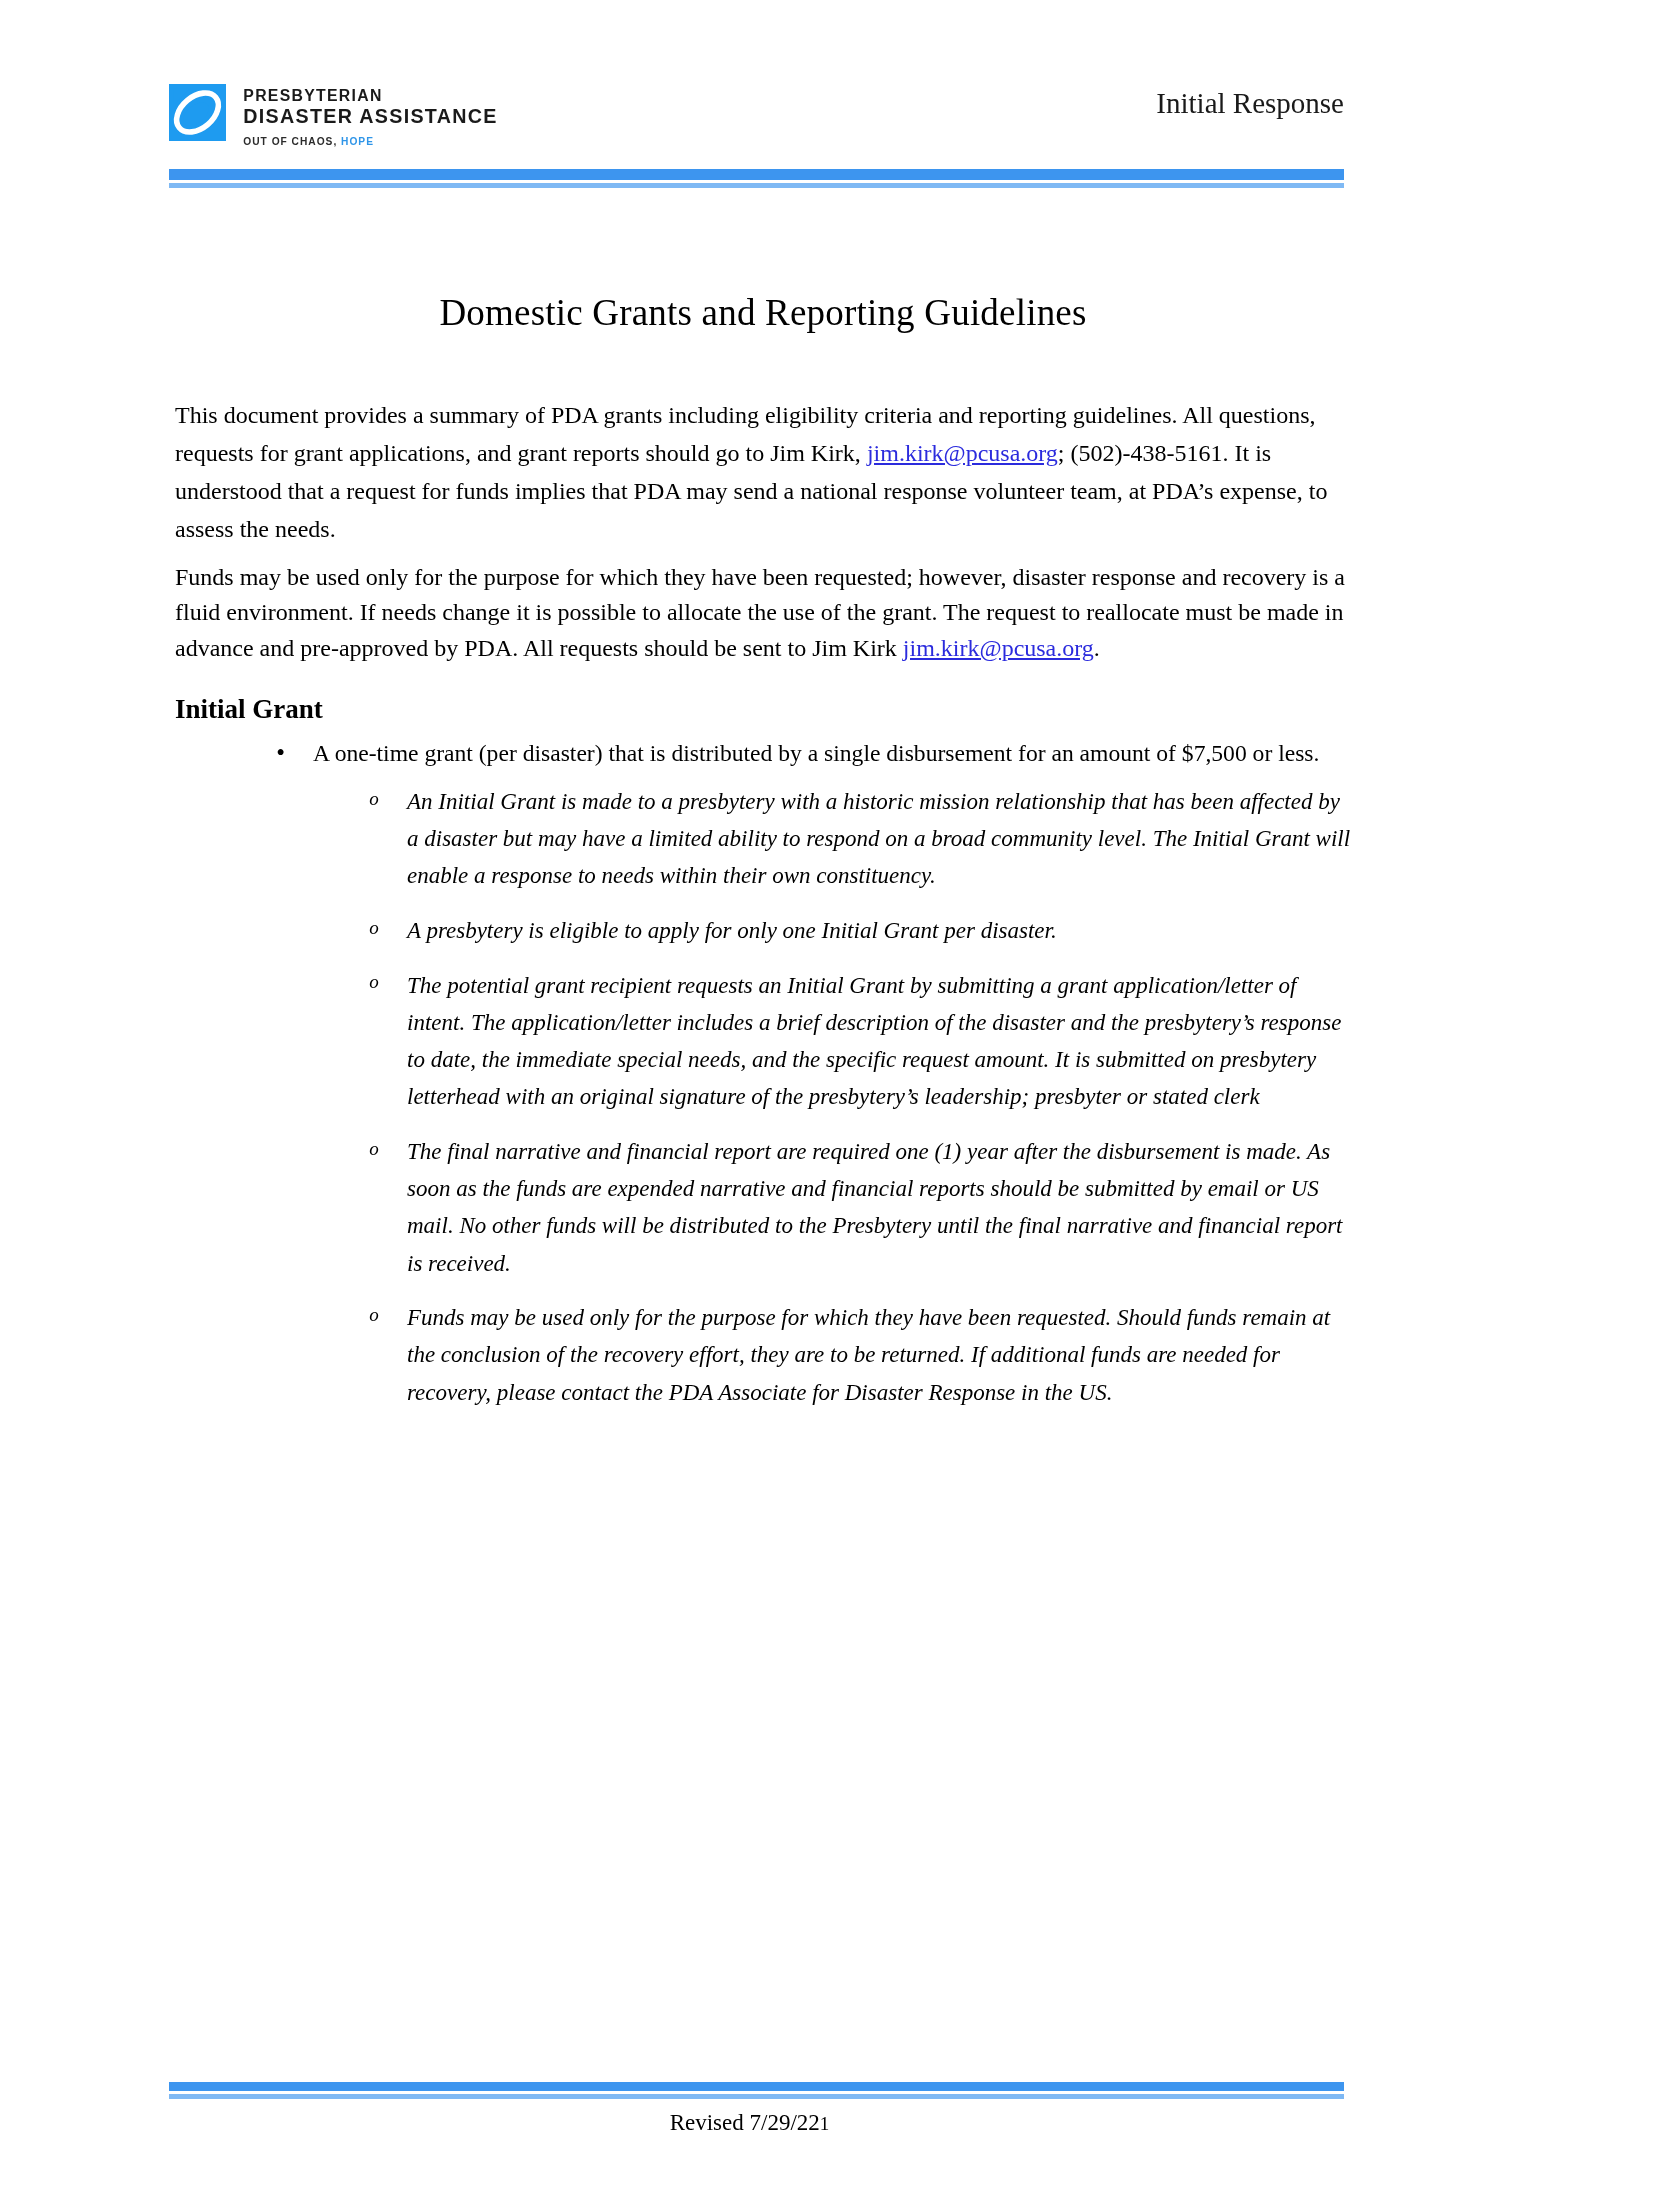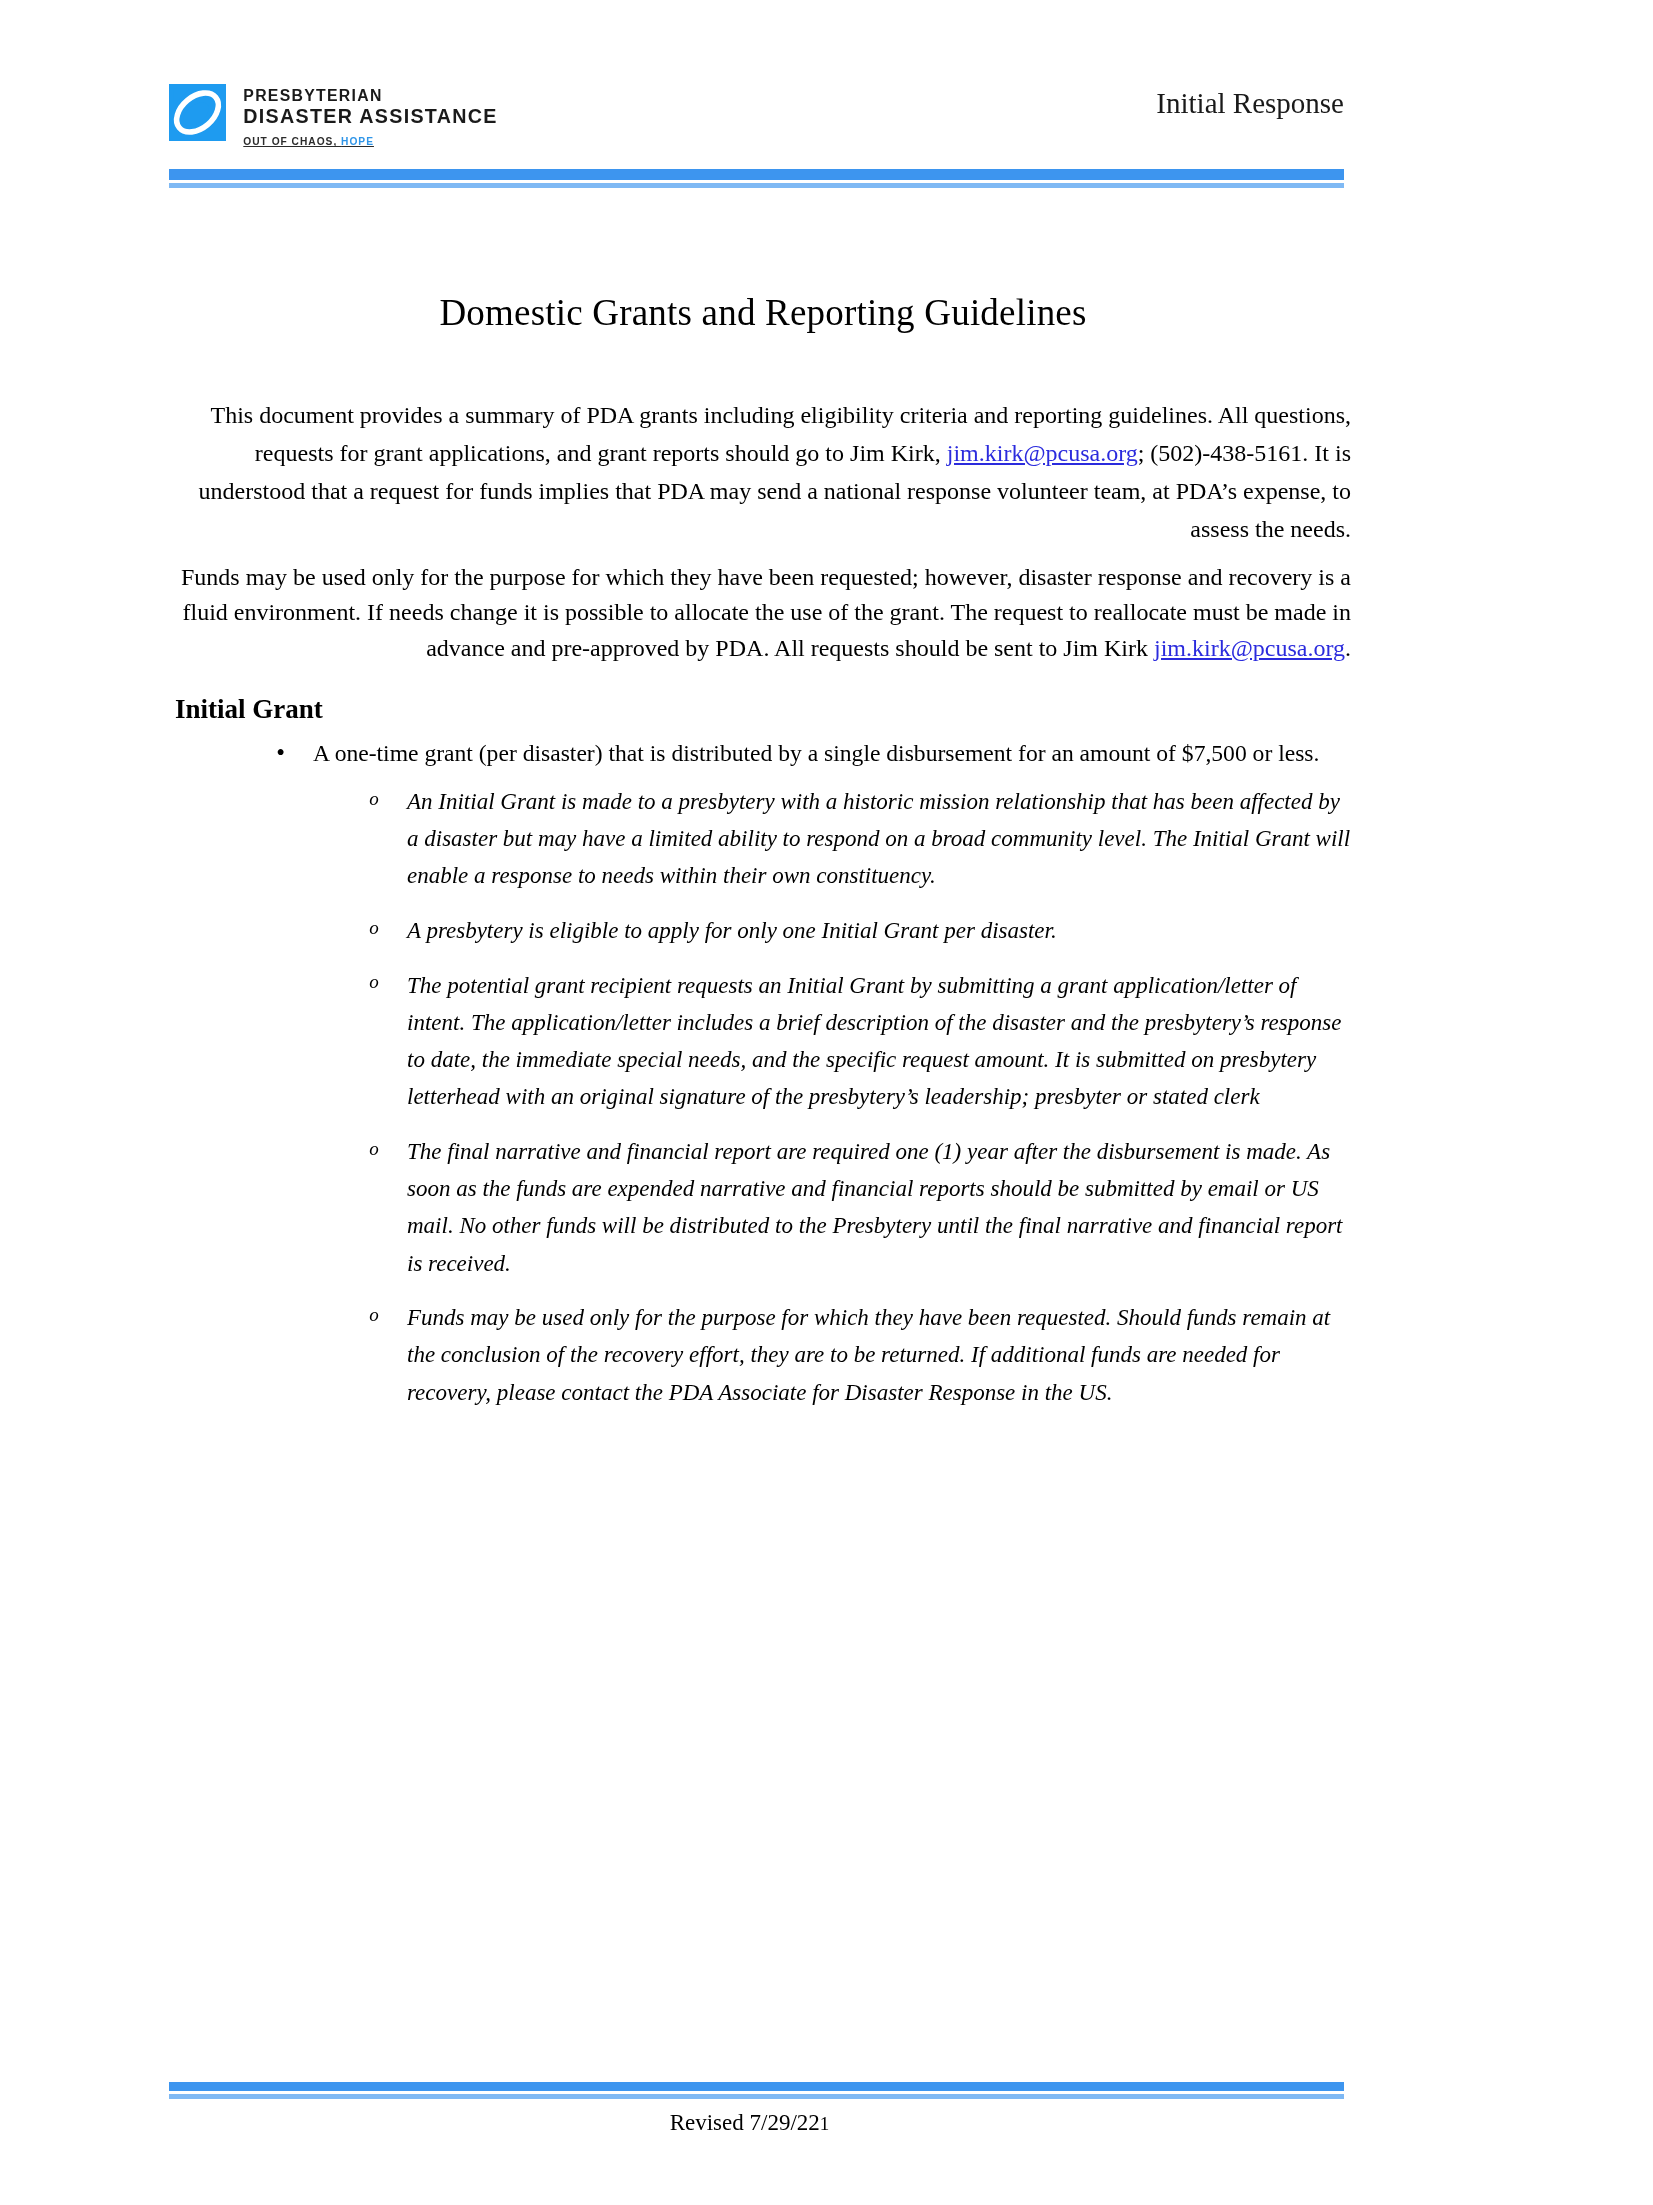--- a/index.html
+++ b/index.html
@@ -64,21 +64,20 @@
   }
   .logo-line1 { font-size: 15.8px; }
   .logo-line2 { font-size: 19.7px; }
   .logo-tag {
     font-family: "Liberation Sans", "DejaVu Sans", sans-serif;
     font-weight: bold;
     font-size: 10.2px;
     letter-spacing: 1px;
     color: #2b2b2b;
     margin-top: 9.5px;
-    text-decoration: underline;
   }
   .logo-tag .hope { color: #2f95e8; }
 
   .header-title {
     font-family: "Liberation Serif", "DejaVu Serif", serif;
     font-size: 29px;
     color: #1a1a1a;
     padding-top: 11px;
     white-space: nowrap;
   }
@@ -113,21 +112,21 @@
     font-size: 37px;
     font-weight: normal;
     text-align: center;
     margin: 0 0 63px 0;
     letter-spacing: 0.2px;
   }
   p.body-para {
     font-size: 24px;
     line-height: 1.58;
     margin: 0 0 11px 0;
-    text-align: right;
+    text-align: left;
   }
   p.body-para.tight {
     line-height: 1.48;
   }
   a.maillink {
     color: #2b2bdd;
     text-decoration: underline;
   }
   h2.section-head {
     font-size: 27px;

